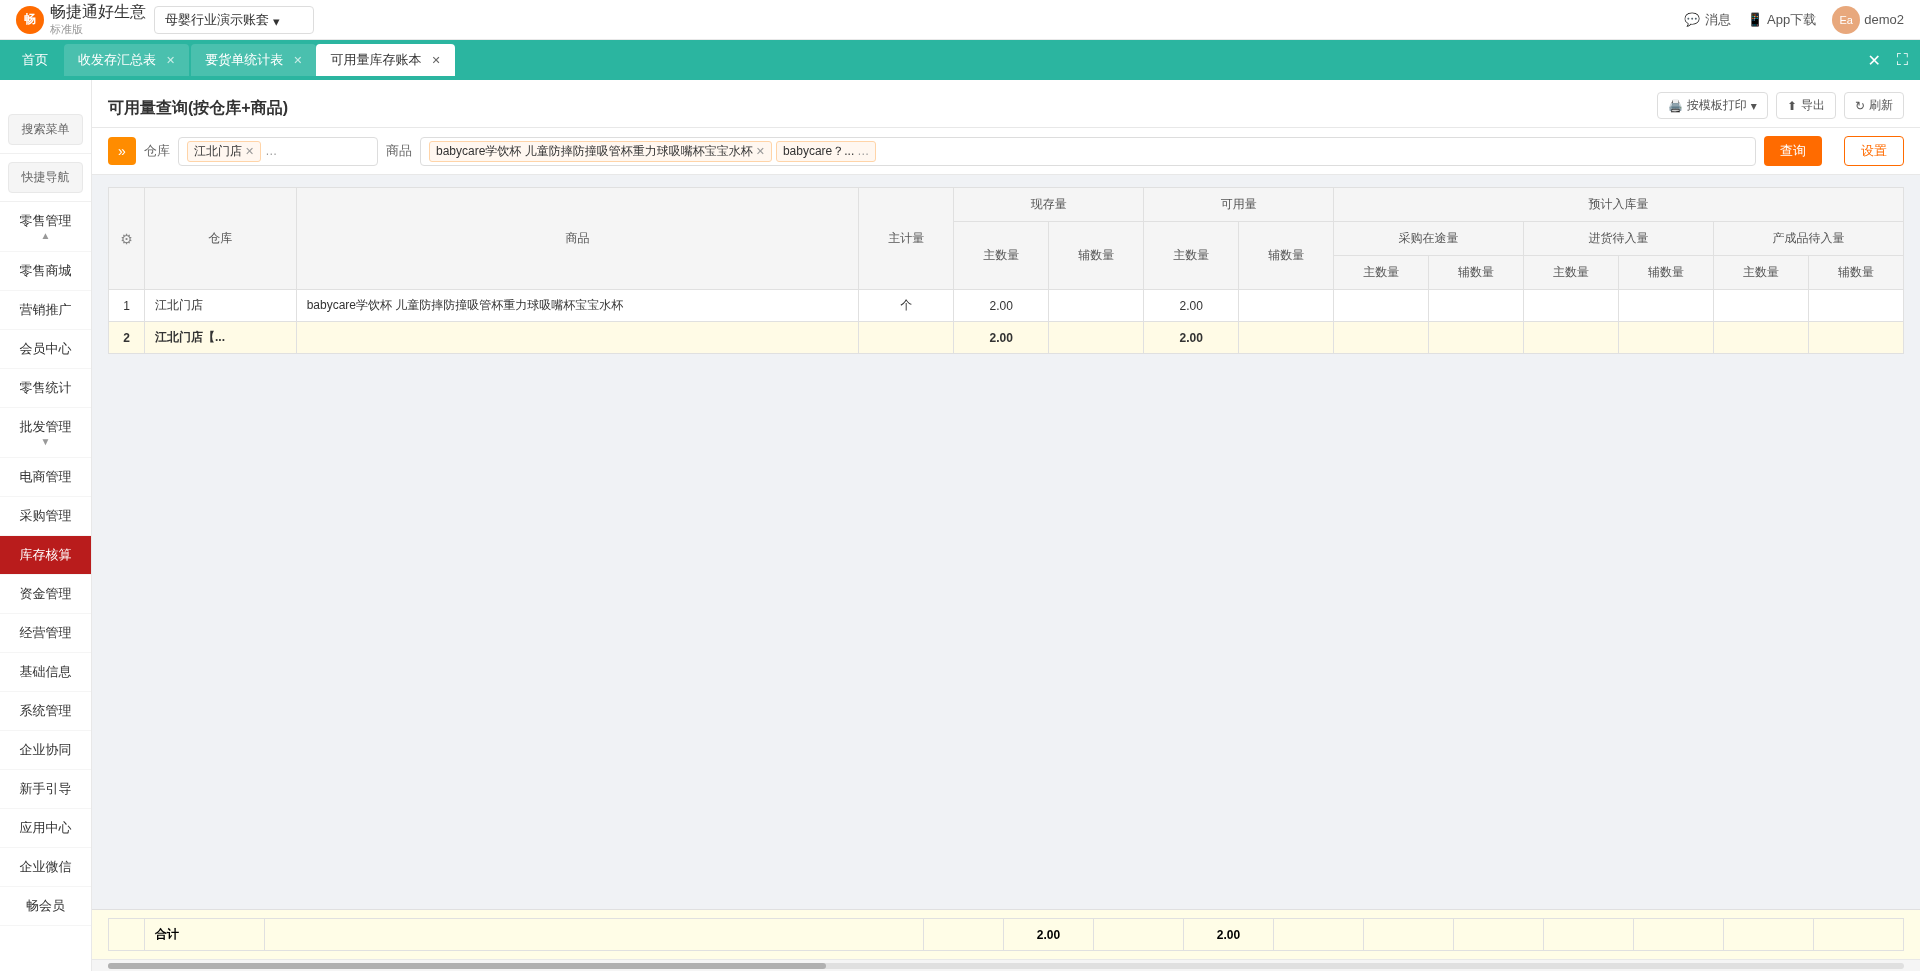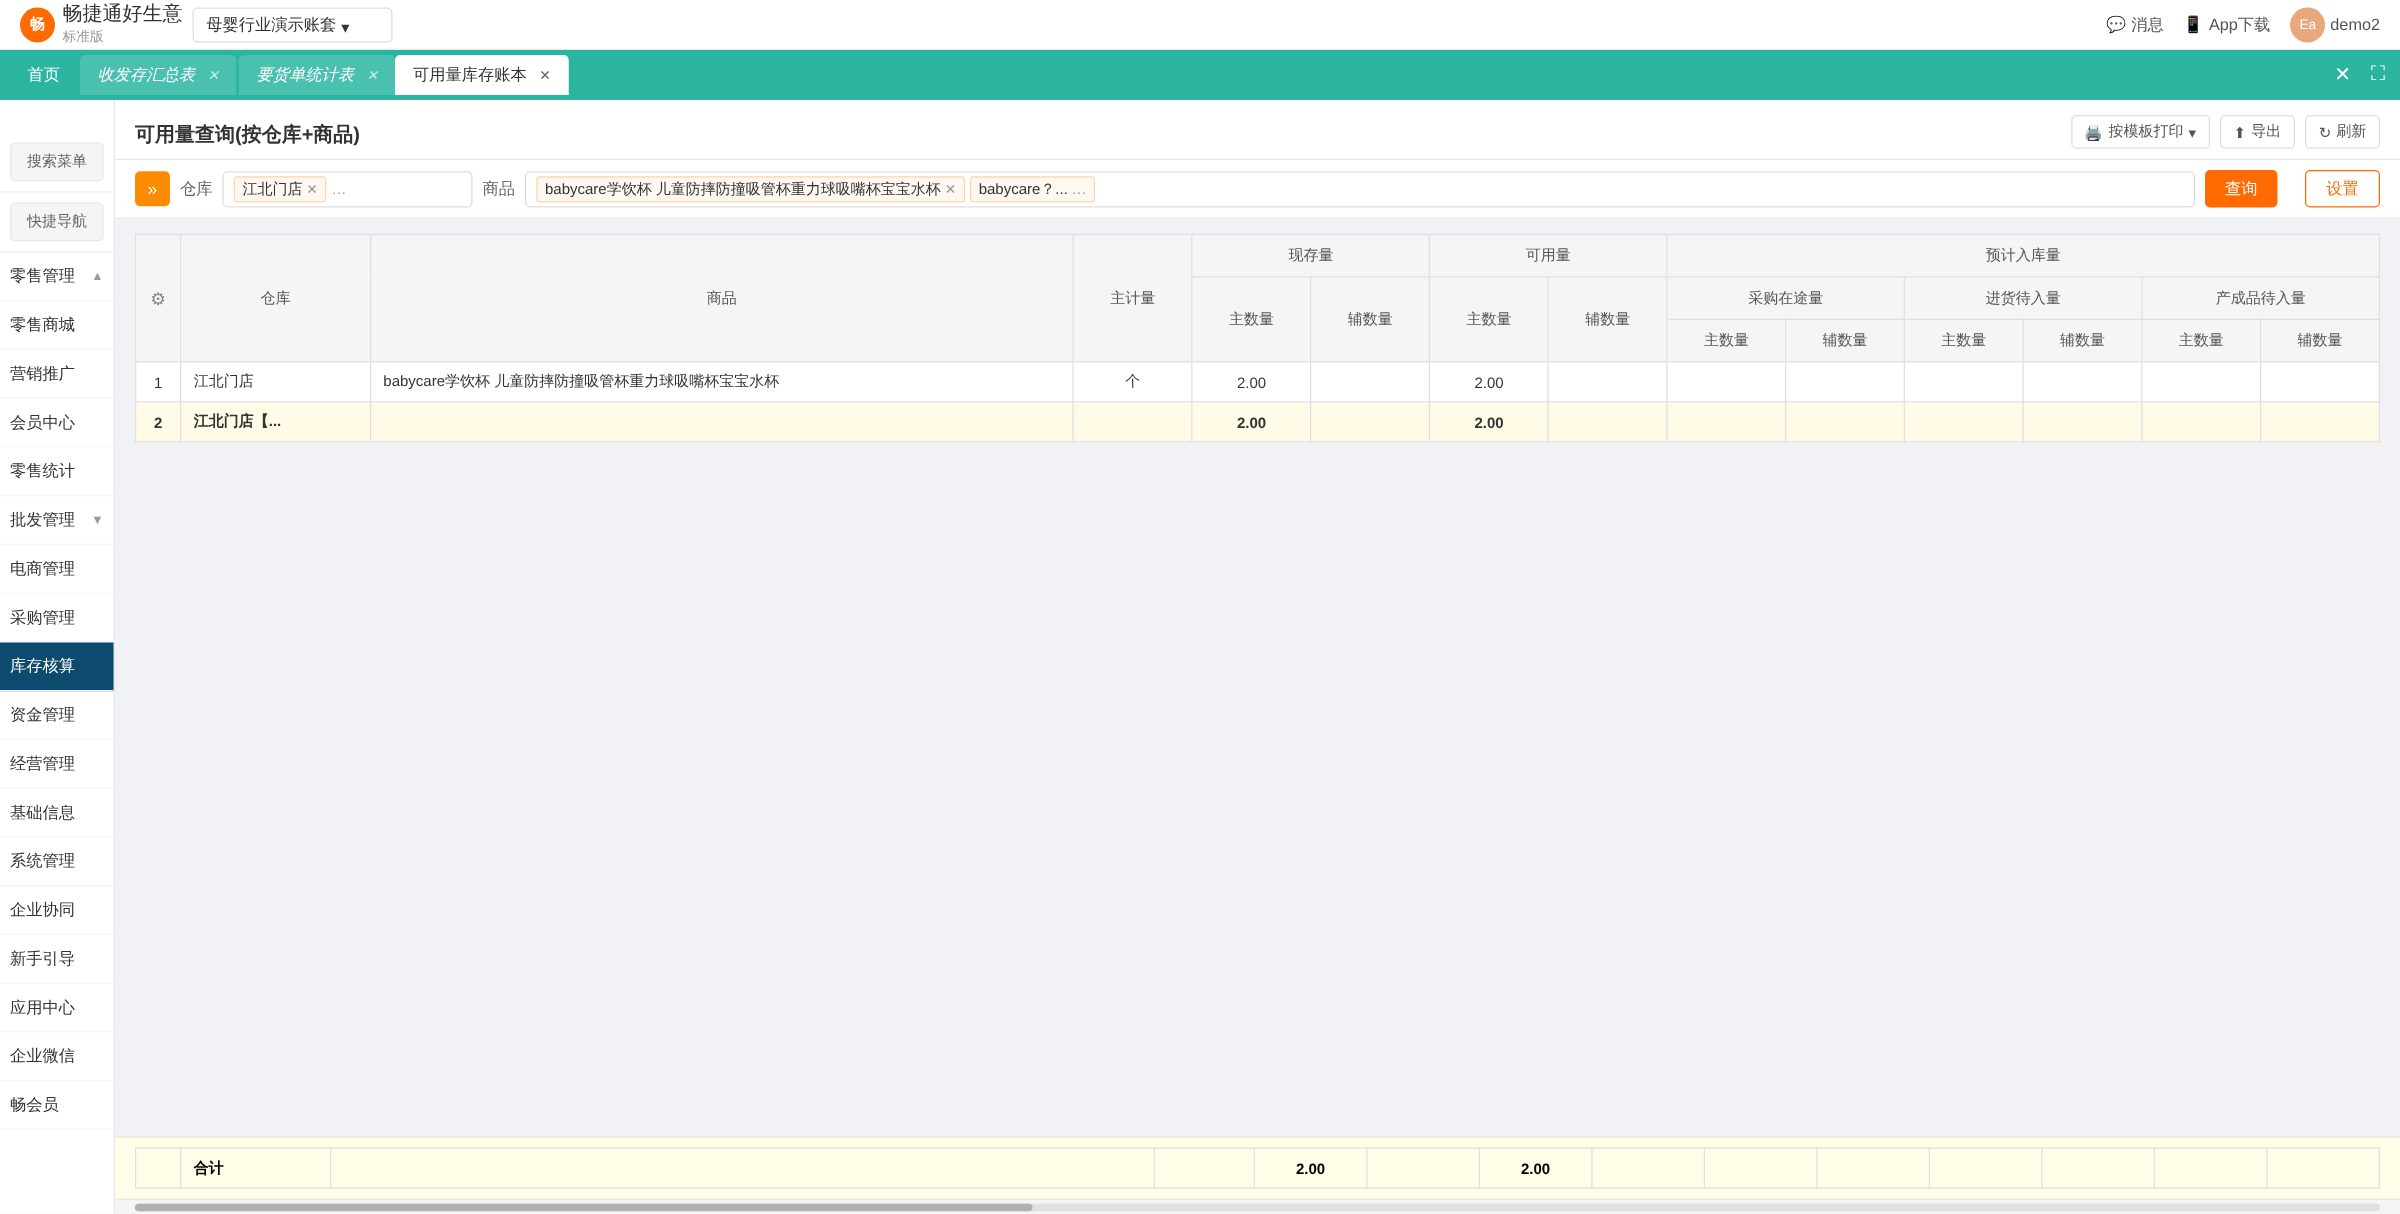--- a/index.html
+++ b/index.html
@@ -15,38 +15,38 @@
     .store-selector { display: flex; align-items: flex-end; gap: 4px; padding: 4px 10px; border: 1px solid #ddd; border-radius: 4px; background: #fff; cursor: pointer; font-size: 13px; color: #333; min-width: 160px; }
     .top-bar-right { display: flex; align-items: center; gap: 16px; }
     .top-right-item { display: flex; align-items: center; gap: 4px; cursor: pointer; color: #555; font-size: 13px; }
     .avatar { width: 28px; height: 28px; border-radius: 50%; background: #e8a87c; display: flex; align-items: center; justify-content: center; color: white; font-size: 11px; }
 
     
     .nav-tabs { height: 40px; background: #2bb5a0; display: flex; align-items: center; padding: 0 8px; flex-shrink: 0; position: relative; }
     .nav-tab { height: 32px; padding: 0 14px; display: flex; align-items: center; gap: 6px; cursor: pointer; font-size: 13px; color: rgba(255,255,255,0.85); border-radius: 4px 4px 0 0; position: relative; white-space: nowrap; }
     .nav-tab.home { background: transparent; color: white; }
     .nav-tab.active { background: #fff; color: #333; border-radius: 4px 4px 0 0; }
-    .nav-tab.inactive { background: rgba(255,255,255,0.15); color: white; margin-left: 2px; font-style: italic; }
+    .nav-tab.inactive { background: rgba(255,255,255,0.15); color: white; margin-left: 2px; }
     .nav-tab .close-x { font-size: 11px; color: #999; cursor: pointer; margin-left: 4px; }
     .nav-tab.active .close-x { color: #666; }
     .nav-tab.inactive .close-x { color: rgba(255,255,255,0.7); }
     .nav-tab-end { margin-left: auto; display: flex; gap: 8px; }
     .nav-icon-btn { color: white; cursor: pointer; font-size: 16px; padding: 4px; }
 
     
     .main-layout { display: flex; flex: 1; overflow: hidden; }
 
     
     .sidebar { width: 92px; background: #fff; border-right: 1px solid #e8e8e8; display: flex; flex-direction: column; flex-shrink: 0; overflow-y: auto; }
     .sidebar-search { padding: 8px; border-bottom: 1px solid #f0f0f0; margin-top: 26px; }
     .sidebar-search-btn { width: 100%; padding: 6px; background: #f5f5f5; border: 1px solid #e8e8e8; border-radius: 4px; cursor: pointer; font-size: 12px; color: #666; text-align: center; }
     .sidebar-nav-btn { padding: 8px; border-bottom: 1px solid #f0f0f0; }
     .sidebar-nav-btn-inner { width: 100%; padding: 6px; background: #f5f5f5; border: 1px solid #e8e8e8; border-radius: 4px; cursor: pointer; font-size: 12px; color: #666; text-align: center; }
-    .sidebar-item { padding: 10px 8px; cursor: pointer; display: flex; align-items: center; justify-content: space-between; font-size: 13px; color: #333; border-bottom: 1px solid #f5f5f5; }
-    .sidebar-item.active { background: #0c4a6e; color: white; }
+    .sidebar-item { padding: 10px 8px; cursor: pointer; display: flex; align-items: center; justify-content: space-between; font-size: 13px; color: #333; border-bottom: 1px solid #f5f5f5; flex-direction: column; }
+    .sidebar-item.active { background: #b91c1c; color: white; }
     .sidebar-item .arrow { font-size: 10px; color: #999; }
 
     
     .content-area { flex: 1; display: flex; flex-direction: column; overflow: hidden; background: #f0f2f5; }
 
     
     .page-header { background: #fff; padding: 12px 16px 8px; border-bottom: 1px solid #e8e8e8; display: flex; align-items: flex-end; justify-content: space-between; flex-shrink: 0; }
     .page-title { font-size: 16px; font-weight: 600; color: #333; }
     .page-actions { display: flex; align-items: center; gap: 8px; }
     .btn-template { display: flex; align-items: center; gap: 4px; padding: 4px 10px; border: 1px solid #ddd; border-radius: 4px; cursor: pointer; font-size: 12px; color: #555; background: #fff; }

